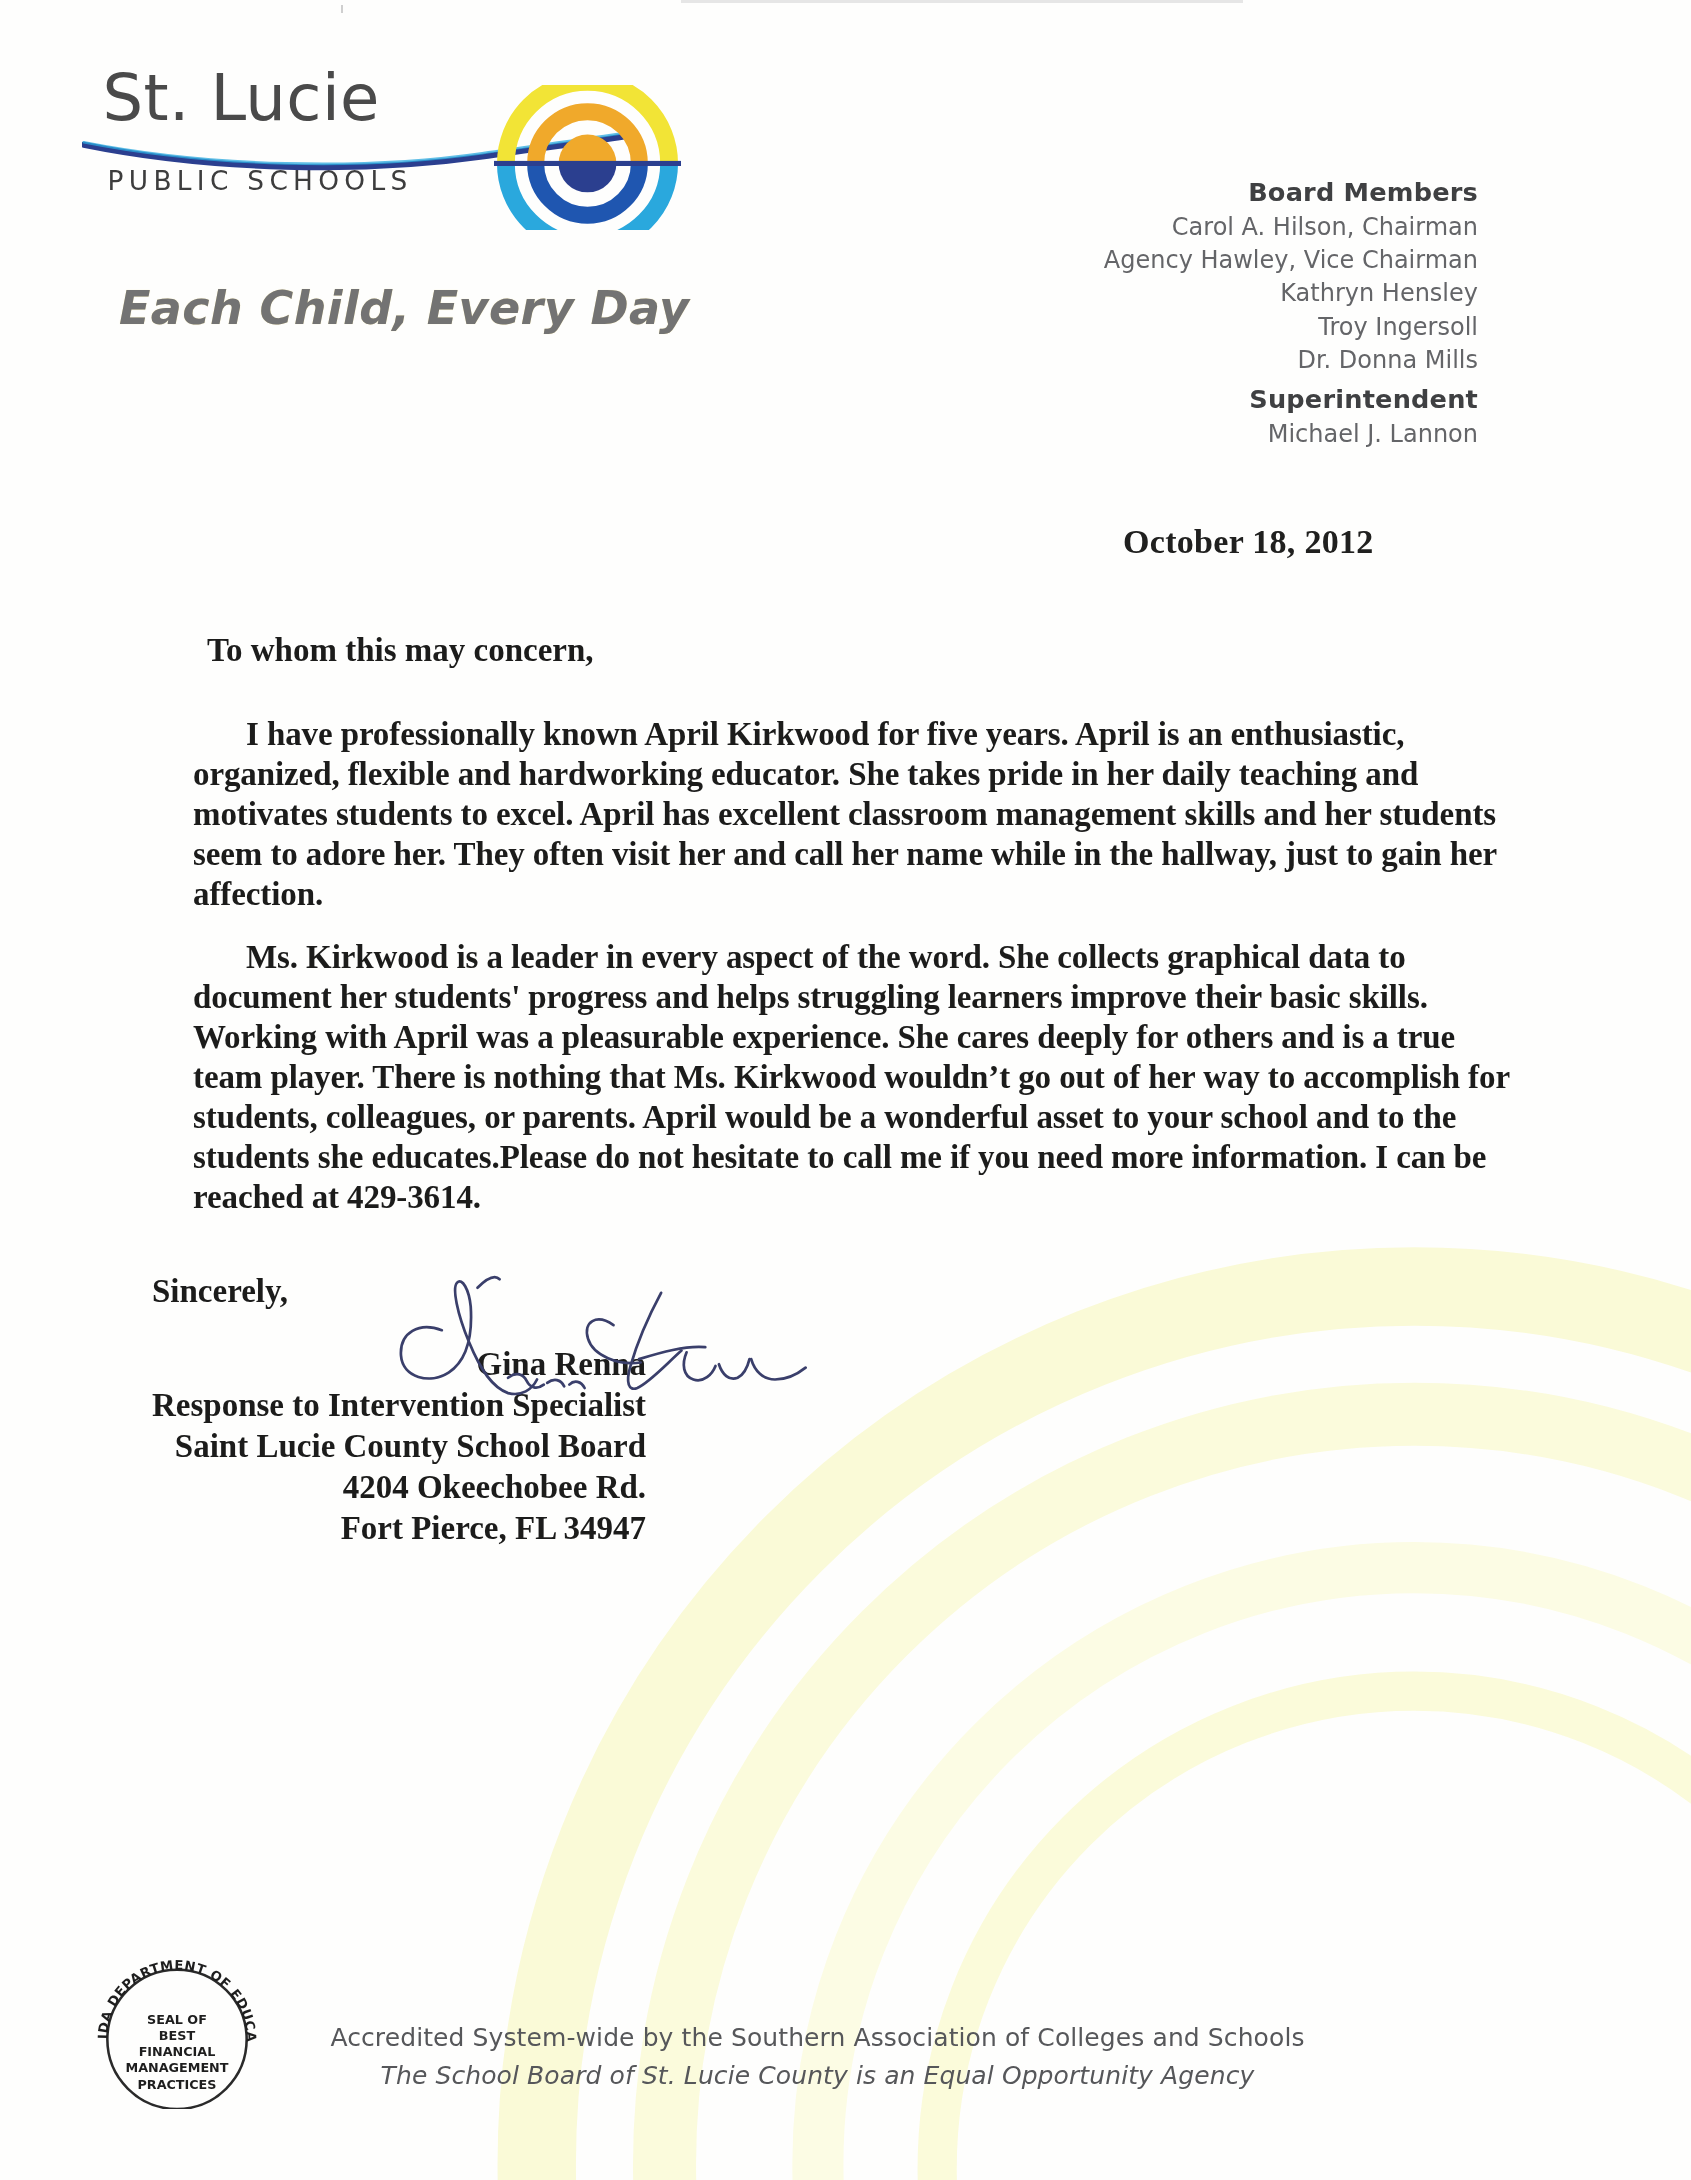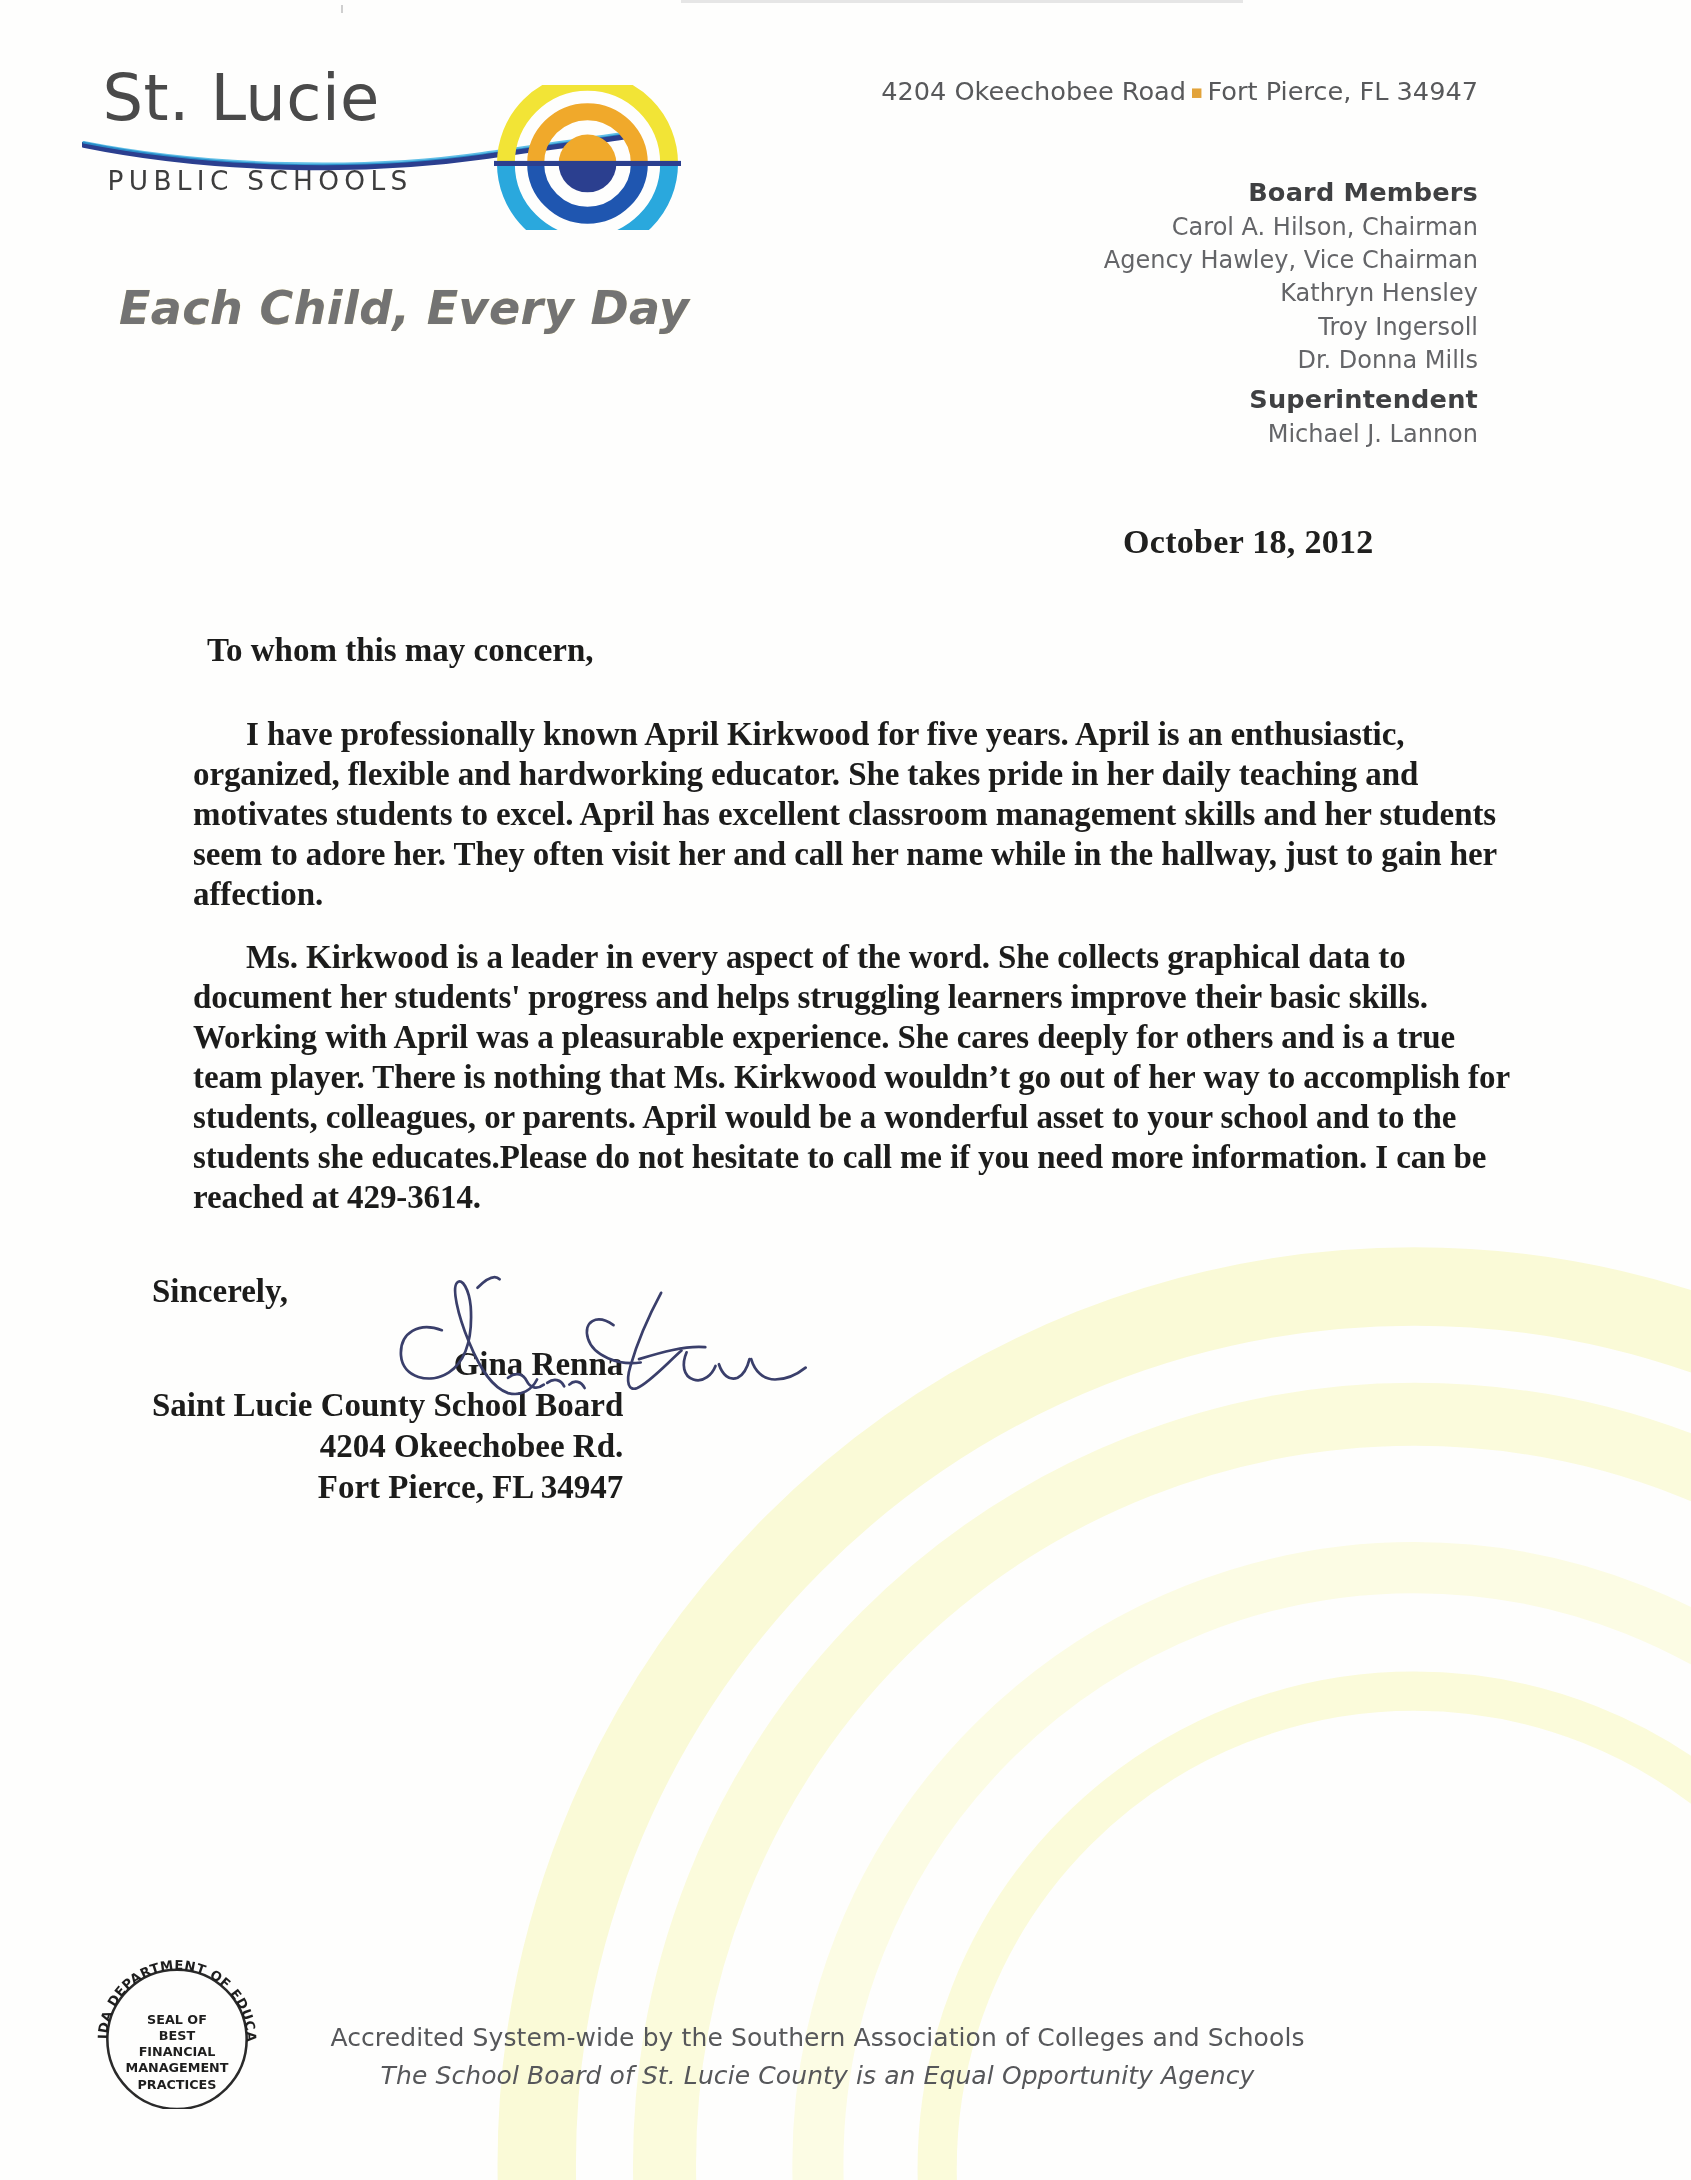--- a/index.html
+++ b/index.html
@@ -292,23 +292,20 @@
         <path d="M 76 92 A 34 34 0 0 1 144 92 Z" fill="#f0a92b"></path>
         <path d="M 76 92 A 34 34 0 0 0 144 92 Z" fill="#2b3f8f"></path>
 
         <rect x="0" y="89" width="220" height="6" fill="#2b3f8f"></rect>
       </svg>
     </div>
 
     <div class="tagline">Each Child, Every Day</div>
 
     <div class="contact">
-      <div>
-        <span>4204 Okeechobee Road</span><span class="bullet-sep">▪</span><span>Fort Pierce, FL 34947</span>
-      </div>
     </div>
 
     <div class="board">
       <div class="board-heading">Board Members</div>
       <div class="board-name">Carol A. Hilson, Chairman</div>
       <div class="board-name">Agency Hawley, Vice Chairman</div>
       <div class="board-name">Kathryn Hensley</div>
       <div class="board-name">Troy Ingersoll</div>
       <div class="board-name">Dr. Donna Mills</div>
       <div class="supt-heading">Superintendent</div>
@@ -334,20 +331,21 @@
         <path d="M376 28 C 362 54, 348 86, 340 114 C 334 134, 338 144, 348 140 C 362 134, 382 112, 400 96"></path>
         <path d="M350 106 C 376 98, 404 90, 428 92"></path>
         <path d="M406 98 C 400 112, 402 126, 414 130 C 426 134, 436 124, 440 114"></path>
         <path d="M444 112 C 448 124, 456 132, 466 128 C 474 124, 478 114, 480 106"></path>
         <path d="M482 106 C 486 120, 496 130, 510 130 C 524 130, 536 124, 546 116"></path>
       </g>
     </svg>
 
     <div class="signature-block">
       <div>Gina Renna</div>
+      <div>Response to Intervention Specialist</div>
       <div>Saint Lucie County School Board</div>
       <div>4204 Okeechobee Rd.</div>
       <div>Fort Pierce, FL 34947</div>
     </div>
   </div>
 
   <div class="footer">
 
     <svg class="seal" viewBox="0 0 200 186">
       <defs>

